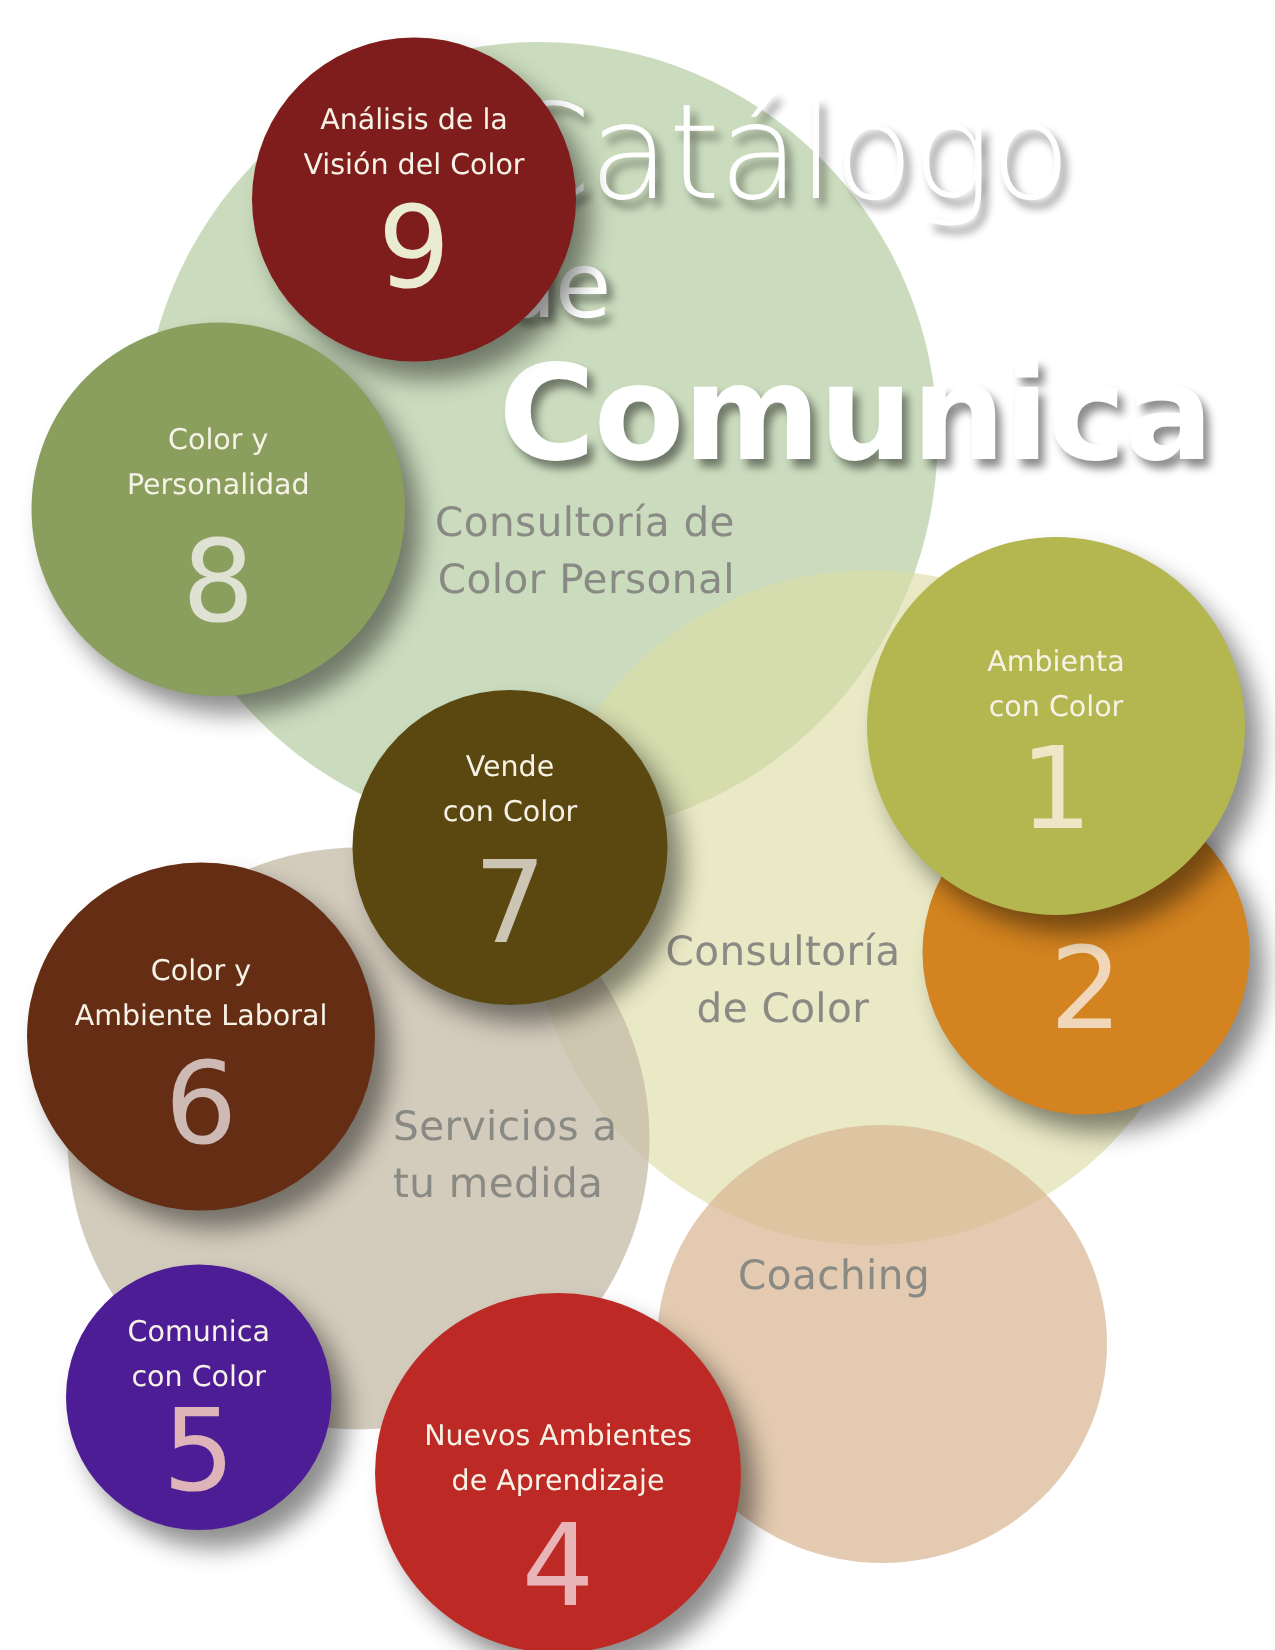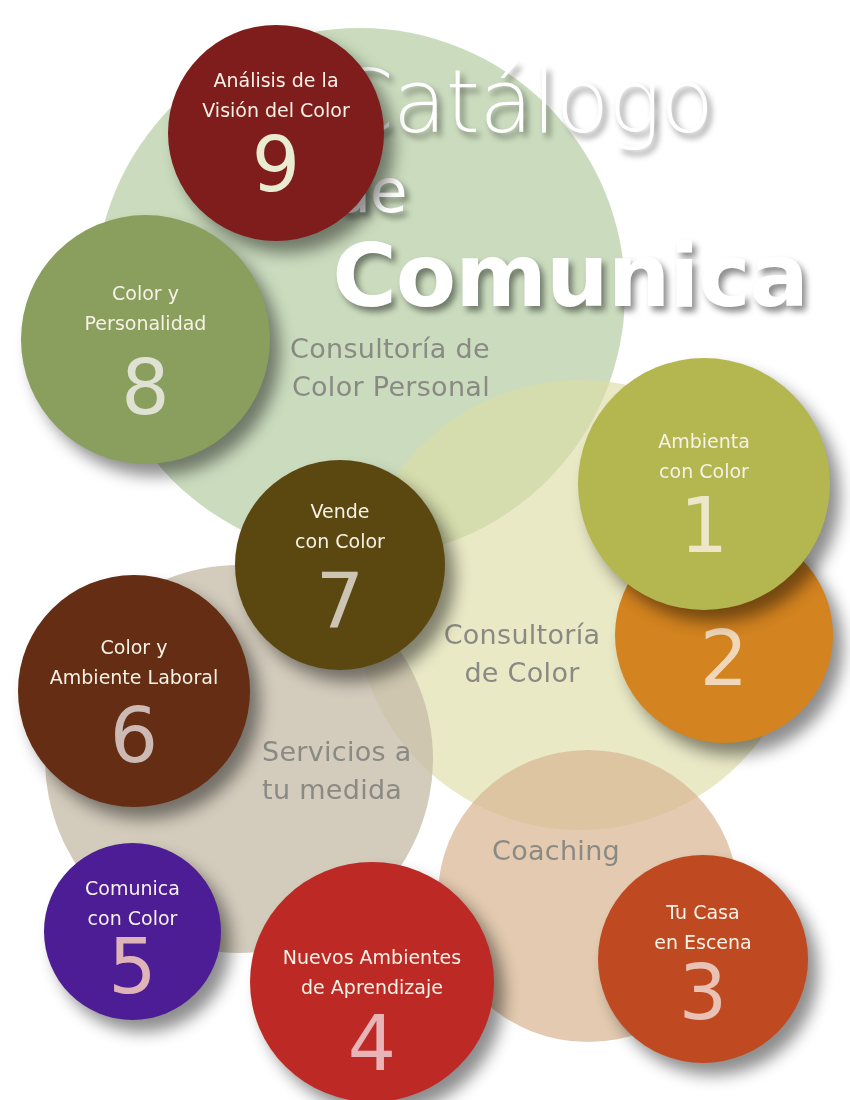--- a/index.html
+++ b/index.html
@@ -134,19 +134,14 @@
 con Color</div>
     <div class="svc-num" style="color:#dfb4b8; margin-top:-6px;">5</div>
   </div>
 
   <div class="svc" style="left:250px; top:862px; width:244px; height:240px; background:#bd2a26; padding-top:80px;">
     <div class="svc-label">Nuevos Ambientes
 de Aprendizaje</div>
     <div class="svc-num" style="color:#e8b4b7; margin-top:2px;">4</div>
   </div>
 
-  <div class="svc" style="left:598px; top:855px; width:210px; height:208px; background:#bf4a22; padding-top:42px;">
-    <div class="svc-label">Tu Casa
-en Escena</div>
-    <div class="svc-num" style="color:#eac2b5; margin-top:-4px;">3</div>
-  </div>
 
 </div>
 
 </body></html>

